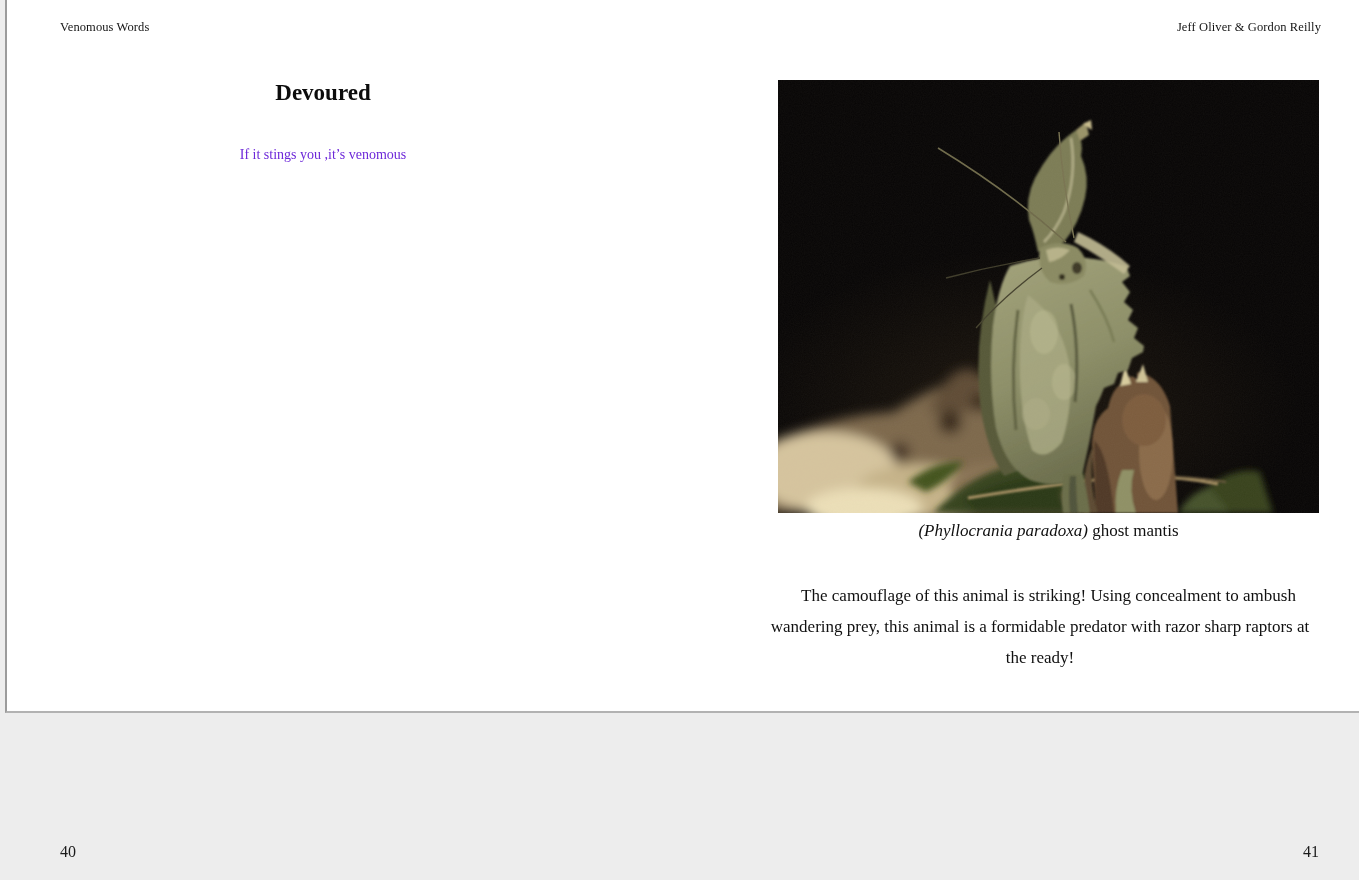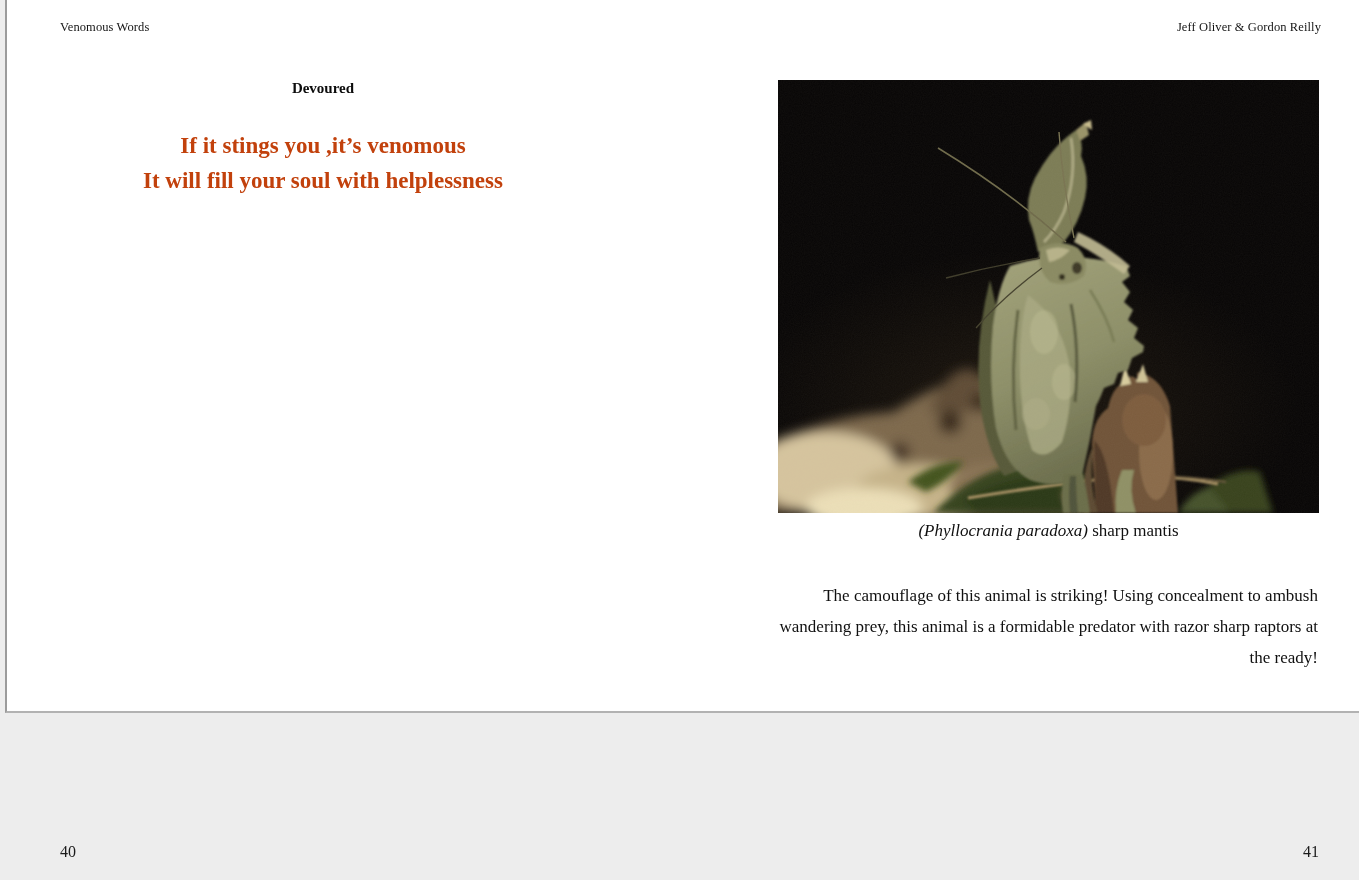--- a/index.html
+++ b/index.html
@@ -23,68 +23,66 @@
     white-space:nowrap;
   }
   .running-header.left  { left:53px; }
   .running-header.right { right:38px; }
 
   .poem-block {
     position:absolute; left:2px; top:80px; width:628px;
     text-align:center;
   }
   .poem-title {
-    font-size:15px; font-weight:bold; color:#0c0c0c;
+    font-size:23px; font-weight:bold; color:#0c0c0c;
     margin-bottom:32px;
   }
   .poem-line {
-    font-size:23px; line-height:34.6px; color:#c2410c;
+    font-size:14px; line-height:34.6px; color:#6d28d9;
     white-space:nowrap;
-    font-weight:bold;
   }
 
   .photo-figure {
     position:absolute; left:771px; top:80px;
     width:541px; height:433px; overflow:hidden;
     background:#070505;
   }
   .photo-figure svg { display:block; width:541px; height:433px; }
 
   .photo-caption {
     position:absolute; left:771px; top:521px; width:541px;
     text-align:center; font-size:17px; color:#101010;
     white-space:nowrap;
   }
   .photo-caption .sci { font-style:italic; }
 
   .body-paragraph {
     position:absolute; left:755px; top:580px; width:556px;
     font-size:17px; line-height:31px; color:#101010;
-    text-align:right; text-indent:17px;
+    text-align:center; text-indent:17px;
   }
 
   .page-number {
     position:absolute; top:843px;
     font-size:16px; color:#1a1a1a;
   }
   .page-number.left  { left:53px; }
   .page-number.right { right:40px; }
 </style>
 </head>
 <body>
 
 <div class="spread">
 
   <div class="running-header left">Venomous Words</div>
   <div class="running-header right">Jeff Oliver &amp; Gordon Reilly</div>
 
   <div class="poem-block">
     <div class="poem-title">Devoured</div>
     <div class="poem-line">If it stings you ,it’s venomous</div>
-    <div class="poem-line">It will fill your soul with helplessness</div>
   </div>
 
   <figure class="photo-figure" aria-label="Close-up photo of a ghost mantis camouflaged as a dead leaf, perched on a mossy branch against a black background">
     <svg viewBox="0 0 541 433" preserveAspectRatio="none">
       <defs>
         <filter id="b6" x="-30%" y="-30%" width="160%" height="160%">
             <feGaussianBlur stdDeviation="6"></feGaussianBlur>
           </filter>
         <filter id="b3" x="-30%" y="-30%" width="160%" height="160%">
             <feGaussianBlur stdDeviation="3"></feGaussianBlur>
@@ -194,21 +192,21 @@
       <path d="M296,158 Q284,100 281,52" stroke="#7a7452" stroke-width="1.4" fill="none"></path>
       <path d="M262,178 Q214,186 168,198" stroke="#3f3c2a" stroke-width="1.3" fill="none"></path>
       <path d="M264,188 Q226,216 198,248" stroke="#45422e" stroke-width="1.3" fill="none"></path>
 
       <rect x="0" y="0" width="541" height="433" filter="url(#grain)" opacity="0.18"></rect>
     </svg>
   </figure>
 
   <div class="photo-caption">
     <span class="sci">(Phyllocrania paradoxa)</span>
-    <span>sharp mantis</span>
+    <span>ghost mantis</span>
   </div>
 
   <p class="body-paragraph">The camouflage of this animal is striking! Using concealment to ambush wandering prey, this animal is a formidable predator with razor sharp raptors at the ready!</p>
 
   <div class="page-number left">40</div>
   <div class="page-number right">41</div>
 
 </div>
 
 </body></html>

